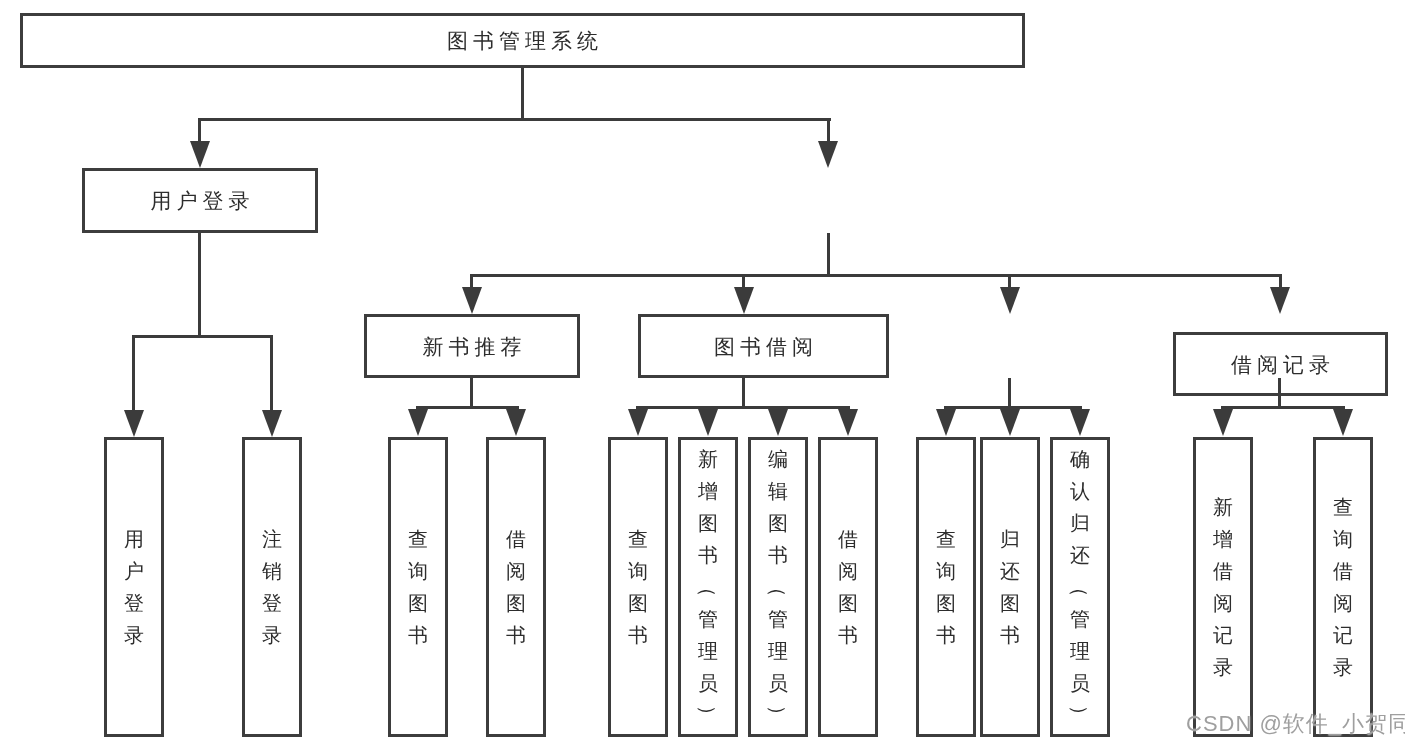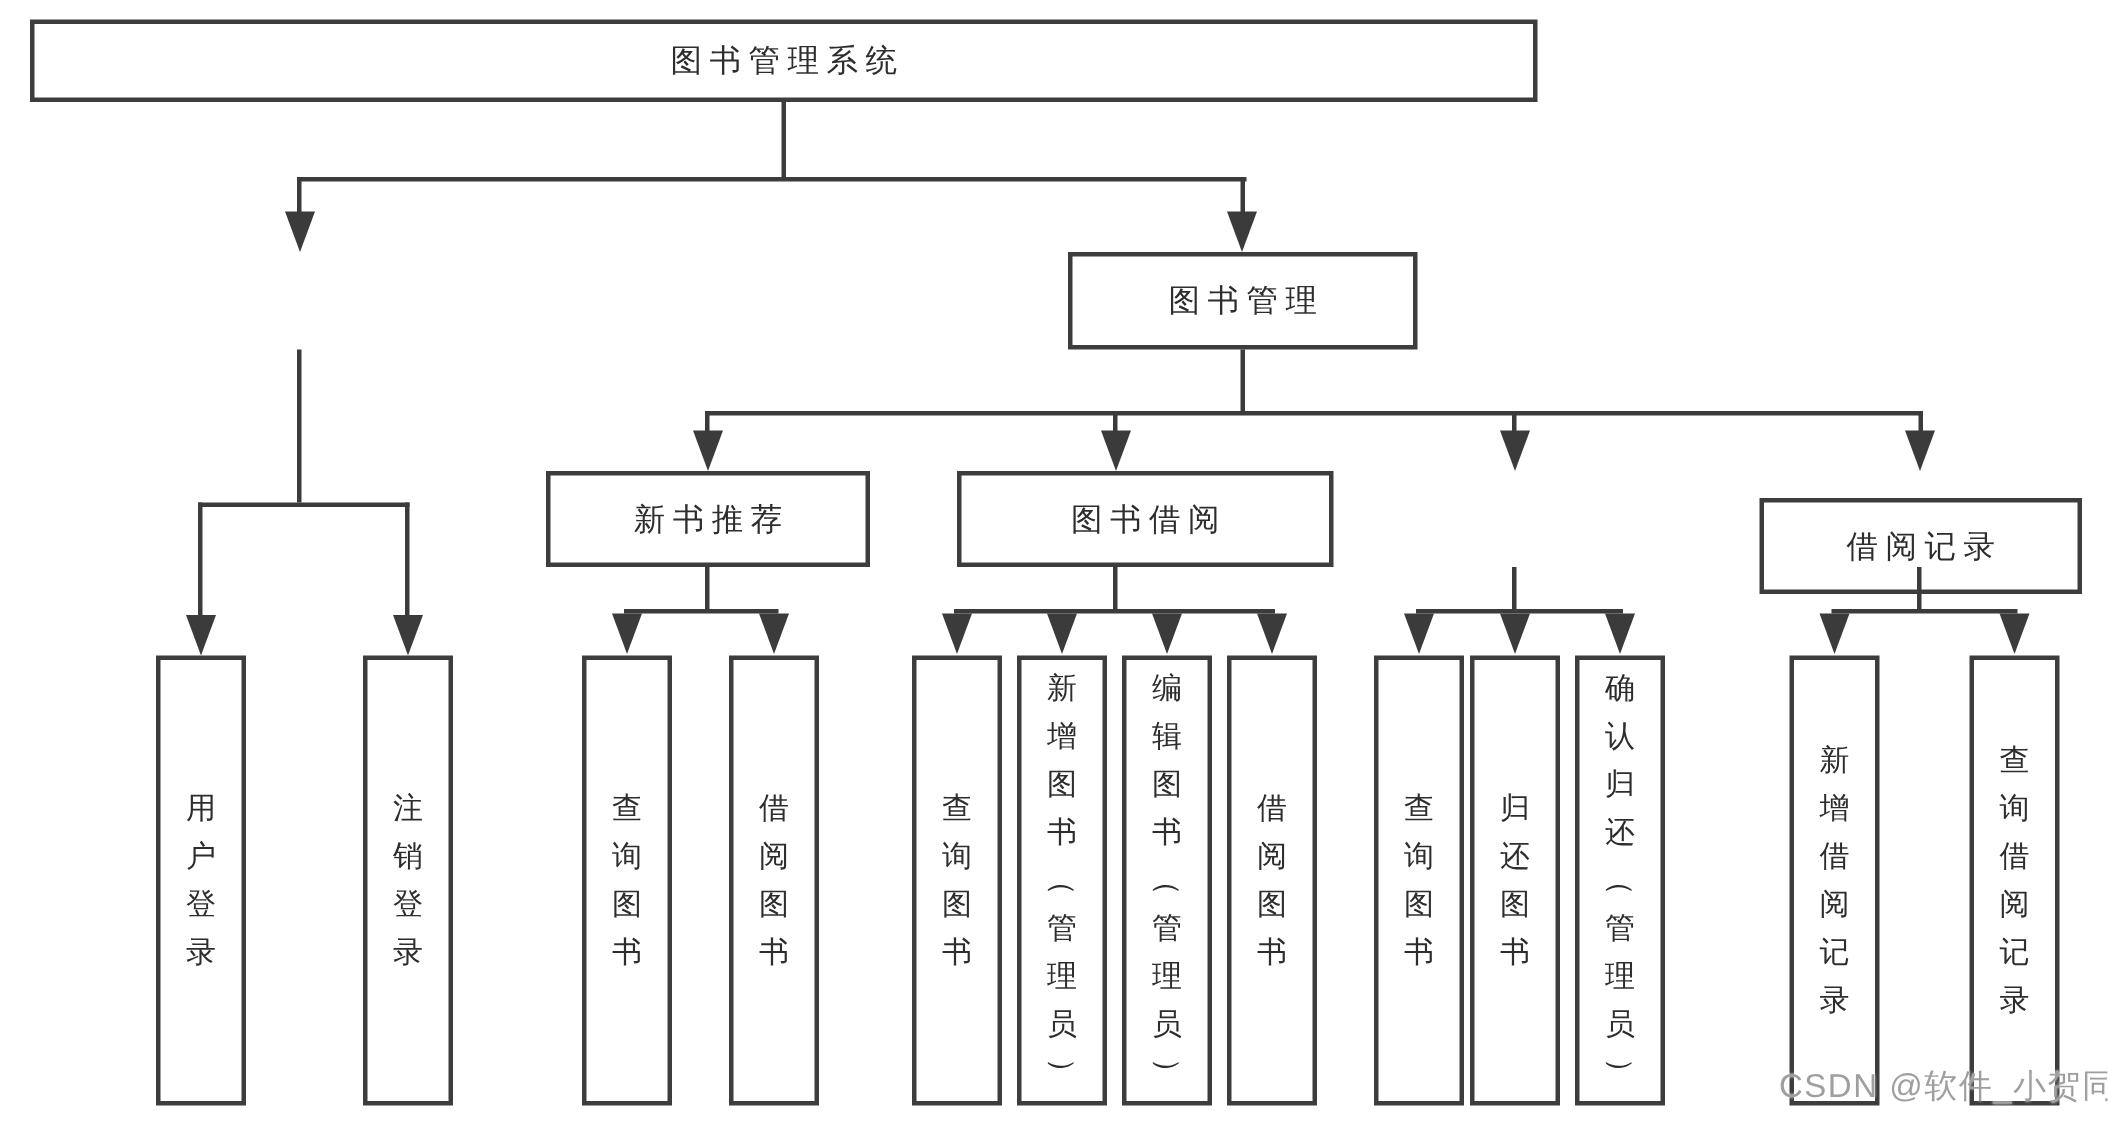--- a/index.html
+++ b/index.html
@@ -53,22 +53,22 @@
     <span class="lbl">图书管理系统</span>
   </div>
 
   <div class="vline" style="left:521px; top:68px; height:50px;"></div>
   <div class="hline" style="left:198px; top:118px; width:633px;"></div>
   <div class="vline" style="left:198px; top:118px; height:24px;"></div>
   <div class="ah" style="left:190px; top:141px;"></div>
   <div class="vline" style="left:827px; top:118px; height:24px;"></div>
   <div class="ah" style="left:818px; top:141px;"></div>
 
-  <div class="box" style="left:712px; top:168px; width:233px; height:65px;">
-    <span class="lbl">图书管理</span>
+  <div class="box" style="left:82px; top:168px; width:236px; height:65px;">
+    <span class="lbl">用户登录</span>
   </div>
 
   <div class="vline" style="left:198px; top:233px; height:102px;"></div>
   <div class="hline" style="left:132px; top:335px; width:141px;"></div>
   <div class="vline" style="left:132px; top:335px; height:76px;"></div>
   <div class="ah" style="left:124px; top:410px;"></div>
   <div class="vline" style="left:270px; top:335px; height:76px;"></div>
   <div class="ah" style="left:262px; top:410px;"></div>
 
   <div class="vline" style="left:827px; top:233px; height:41px;"></div>

